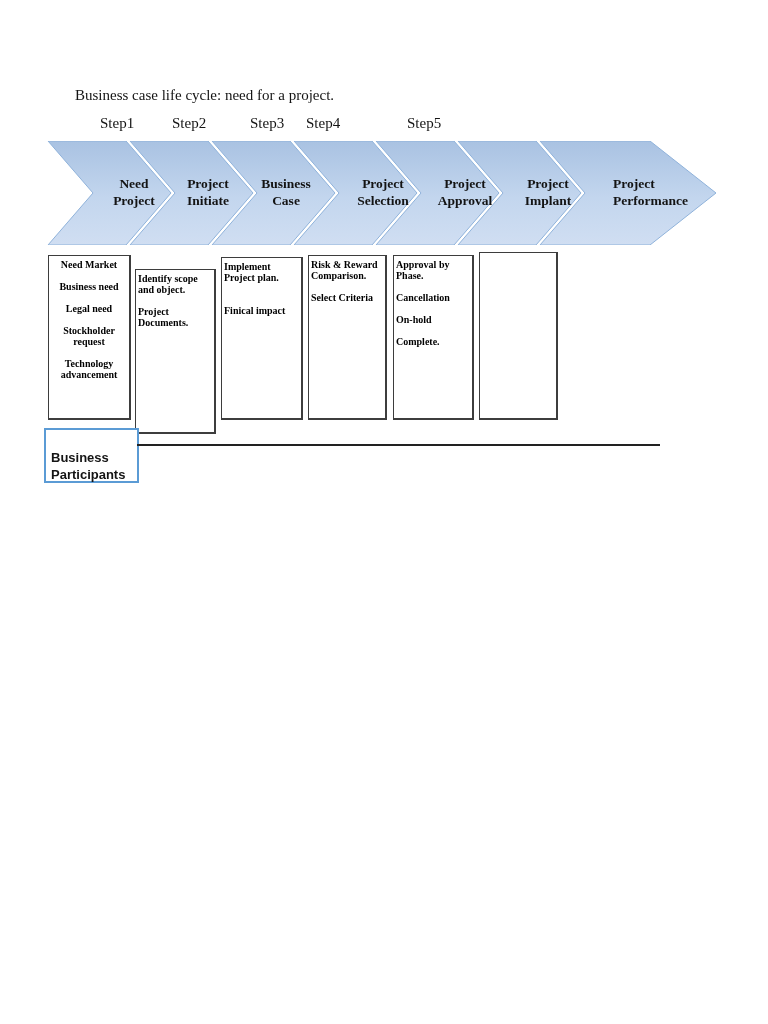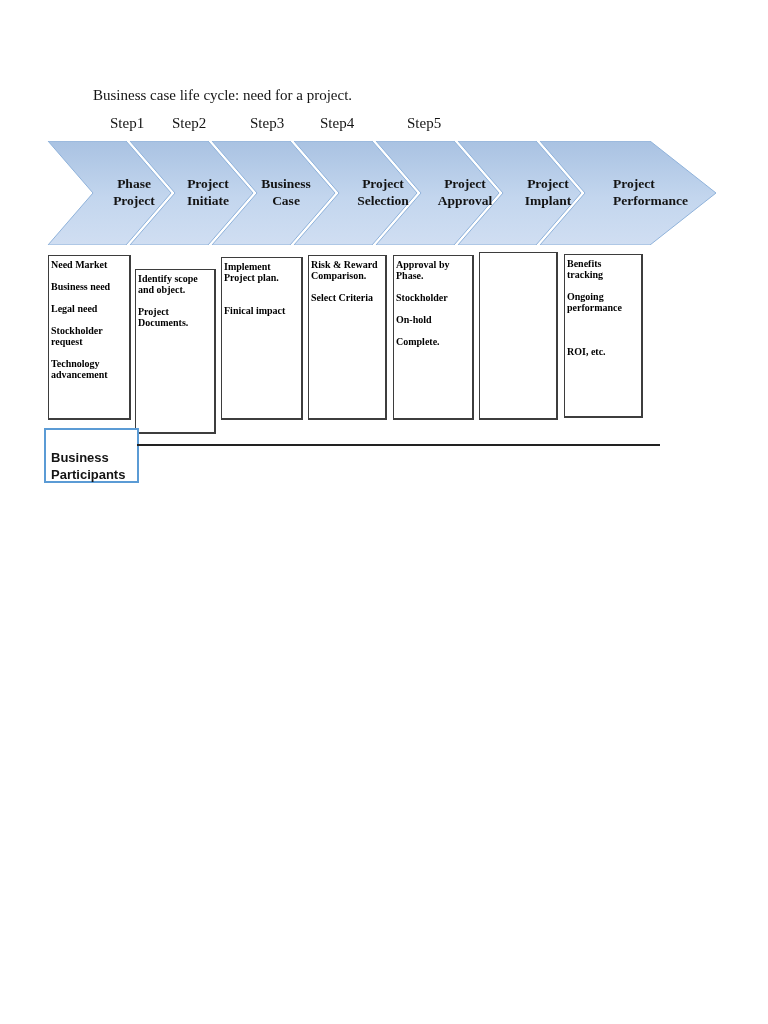--- a/index.html
+++ b/index.html
@@ -1,22 +1,22 @@
 <!DOCTYPE html>
 <html style="--chevron-fill-top: #a9c2e2; --chevron-fill-mid: #c3d6ee; --chevron-fill-bottom: #d0def2; --chevron-border: #8fb2da; --box-border: #3d3d3d; --participants-border: #5b9bd5; --line: #222222;"><head>
 <meta charset="utf-8">
 <style>
   html,body{margin:0;padding:0;background:#ffffff;}
   .page{position:relative;width:768px;height:1024px;background:#ffffff;overflow:hidden;
         font-family:"Liberation Serif",serif;}
 
-  .title{position:absolute;left:93px;top:87px;font-size:15px;color:#141414;}
+  .title{position:absolute;left:75px;top:87px;font-size:15px;color:#141414;}
 
   .step{position:absolute;top:115px;font-size:15px;color:#141414;}
-  .s1{left:110px}.s2{left:172px}.s3{left:250px}.s4{left:320px}.s5{left:407px}
+  .s1{left:100px}.s2{left:172px}.s3{left:250px}.s4{left:306px}.s5{left:407px}
 
   .band{position:absolute;left:0;top:141px;width:768px;height:104px;}
   .band polygon{fill:url(#chevGrad);stroke:var(--chevron-border,#8fb2da);stroke-width:1;}
   .g-top{stop-color:var(--chevron-fill-top,#a9c2e2);}
   .g-mid{stop-color:var(--chevron-fill-mid,#c3d6ee);}
   .g-bot{stop-color:var(--chevron-fill-bottom,#d0def2);}
 
   .chev-label{position:absolute;top:175px;width:96px;text-align:center;
       font-weight:bold;font-size:13.5px;line-height:17px;white-space:pre-line;color:#141414;}
   .cl1{left:86px}.cl2{left:160px}.cl3{left:238px}.cl4{left:335px}
@@ -27,21 +27,21 @@
   .b1{left:48px;top:255px;width:80px;height:162px}
   .b2{left:135px;top:269px;width:78px;height:162px}
   .b3{left:221px;top:257px;width:79px;height:160px}
   .b4{left:308px;top:255px;width:76px;height:162px}
   .b5{left:393px;top:255px;width:78px;height:162px}
   .b6{left:479px;top:252px;width:76px;height:165px}
   .b7{left:564px;top:254px;width:76px;height:161px}
 
   .dbox-text{font-weight:bold;font-size:10px;line-height:11px;white-space:pre-line;
              padding:3px 2px;color:#000;}
-  .center{text-align:left;}
+  .center{text-align:center;}
 
   .bp-box{position:absolute;left:44px;top:428px;width:86px;height:49px;
       border:2px solid var(--participants-border,#5b9bd5);background:#fff;
       font-family:"Liberation Sans",sans-serif;font-weight:bold;font-size:13px;
       line-height:17px;padding:2px 0 0 5px;white-space:pre-line;color:#141414;}
 
   .hline{position:absolute;left:137px;top:444px;width:523px;height:2px;
          background:var(--line,#222222);}
 </style>
 </head>
@@ -67,21 +67,21 @@
     </defs>
     <polygon points="48,0 126,0 171,52 126,104 48,104 93,52"></polygon>
     <polygon points="130,0 208,0 253,52 208,104 130,104 175,52"></polygon>
     <polygon points="212,0 290,0 335,52 290,104 212,104 257,52"></polygon>
     <polygon points="294,0 372,0 417,52 372,104 294,104 339,52"></polygon>
     <polygon points="376,0 454,0 499,52 454,104 376,104 421,52"></polygon>
     <polygon points="458,0 536,0 581,52 536,104 458,104 503,52"></polygon>
     <polygon points="540,0 650,0 716,52 650,104 540,104 585,52"></polygon>
   </svg>
 
-  <div class="chev-label cl1">Phase
+  <div class="chev-label cl1">Need
 Project</div>
   <div class="chev-label cl2">Project
 Initiate</div>
   <div class="chev-label cl3">Business
 Case</div>
   <div class="chev-label cl4">Project
 Selection</div>
   <div class="chev-label cl5">Project
 Approval</div>
   <div class="chev-label cl6">Project
@@ -119,38 +119,28 @@
   <div class="dbox b4">
     <div class="dbox-text">Risk &amp; Reward
 Comparison.
 
 Select Criteria</div>
   </div>
   <div class="dbox b5">
     <div class="dbox-text">Approval by
 Phase.
 
-Stockholder
+Cancellation
 
 On-hold
 
 Complete.</div>
   </div>
   <div class="dbox b6">
     <div class="dbox-text"></div>
-  </div>
-  <div class="dbox b7">
-    <div class="dbox-text">Benefits tracking
-
-Ongoing
-performance
-
-
-
-ROI, etc.</div>
   </div>
 
   <div class="bp-box">
     <span>Business
 Participants</span>
   </div>
   <div class="hline"></div>
 
 </div>
 

